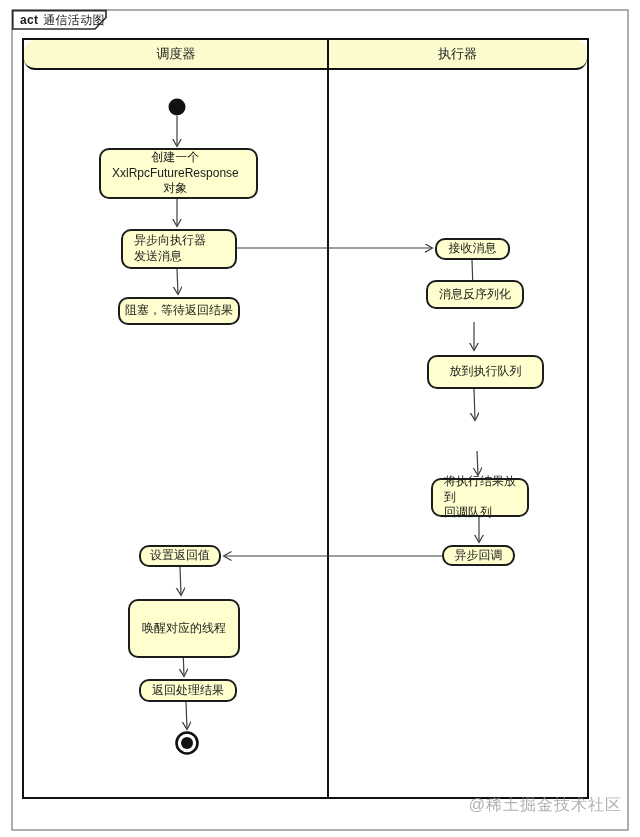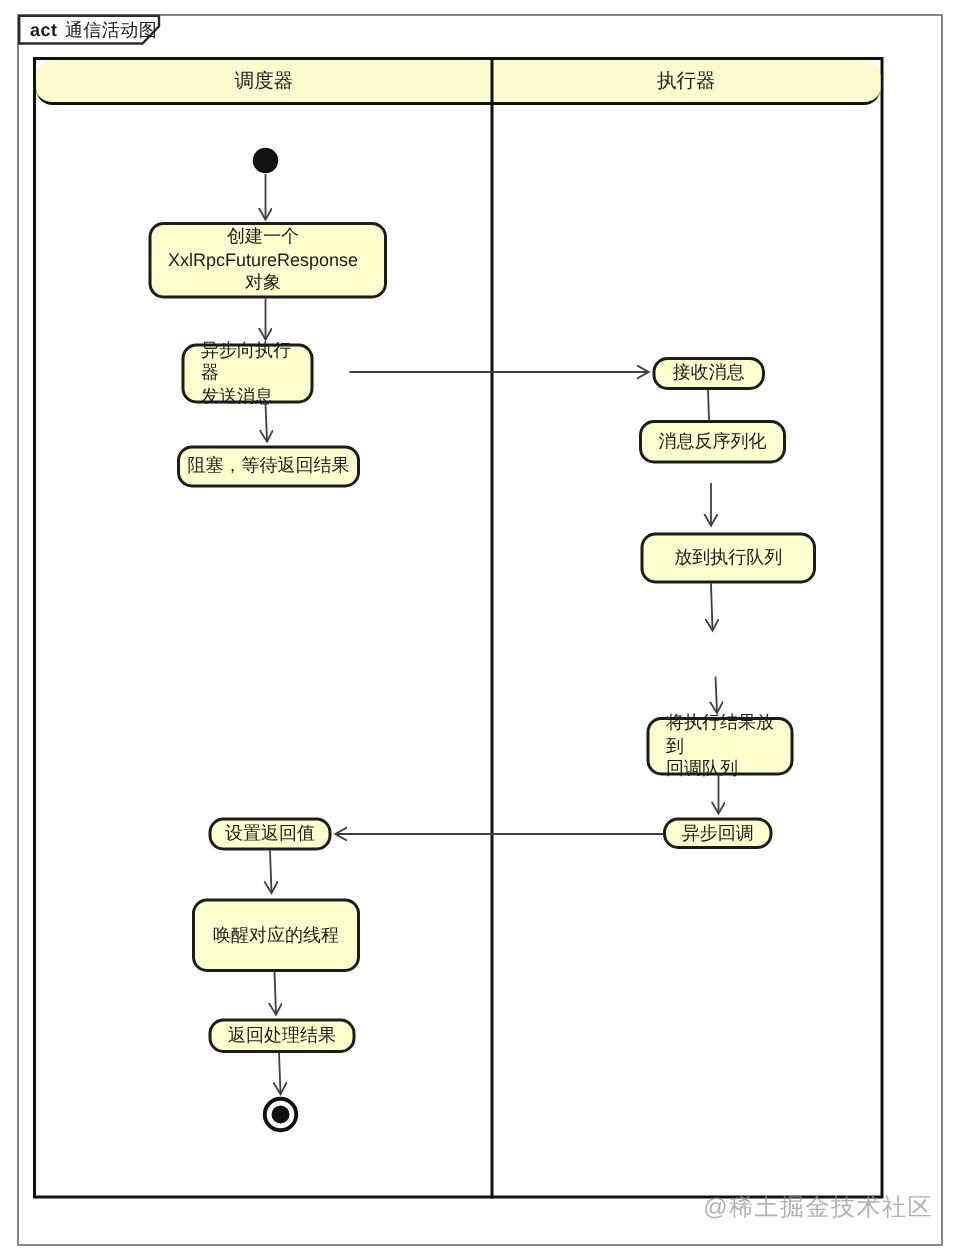--- a/index.html
+++ b/index.html
@@ -110,25 +110,25 @@
     <circle class="final-dot" cx="187" cy="743" r="6"></circle>
   </svg>
 
   <div class="frame-label">
     <span class="kw">act</span><span>通信活动图</span>
   </div>
 
   <div class="node left" style="left:99px; top:148px; width:159px; height:51px;text-align:center;">创建一个
 XxlRpcFutureResponse
 对象</div>
-  <div class="node left" style="left:121px; top:229px; width:88px; height:40px;">异步向执行器
+  <div class="node left" style="left:121px; top:229px; width:116px; height:40px;">异步向执行器
 发送消息</div>
   <div class="node" style="left:118px; top:297px; width:122px; height:28px;">阻塞，等待返回结果</div>
   <div class="node" style="left:139px; top:545px; width:82px; height:22px;">设置返回值</div>
-  <div class="node" style="left:128px; top:599px; width:112px; height:49px;">唤醒对应的线程</div>
+  <div class="node" style="left:128px; top:599px; width:112px; height:59px;">唤醒对应的线程</div>
   <div class="node" style="left:139px; top:679px; width:98px; height:23px;">返回处理结果</div>
 
   <div class="node" style="left:435px; top:238px; width:75px; height:22px;">接收消息</div>
   <div class="node" style="left:426px; top:280px; width:98px; height:29px;">消息反序列化</div>
   <div class="node" style="left:427px; top:355px; width:117px; height:34px;">放到执行队列</div>
   <div class="node left" style="left:431px; top:478px; width:98px; height:39px;">将执行结果放到
 回调队列</div>
   <div class="node" style="left:442px; top:545px; width:73px; height:21px;">异步回调</div>
 
   <div class="watermark">@稀土掘金技术社区</div>

